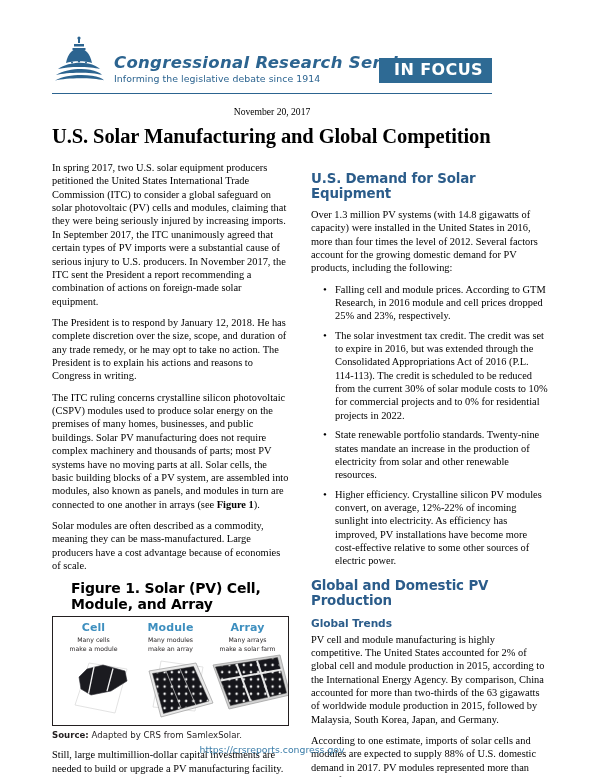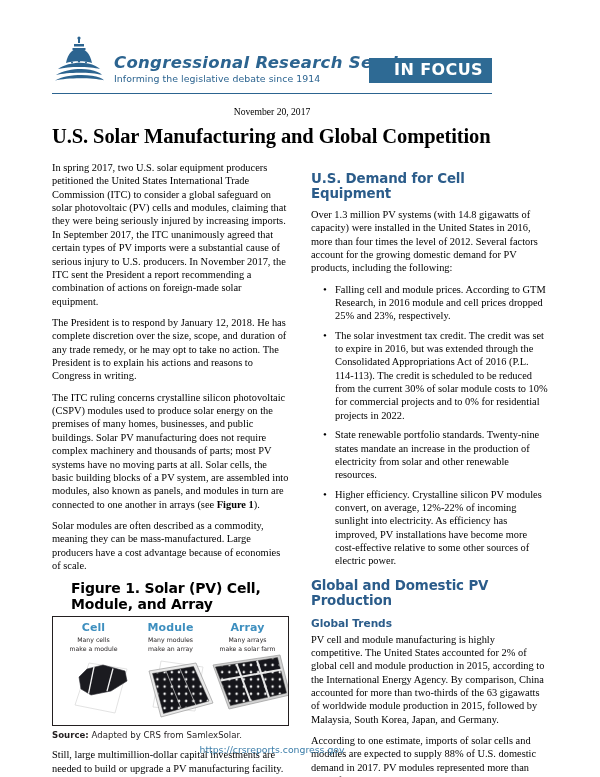--- a/index.html
+++ b/index.html
@@ -64,21 +64,21 @@
   .badge {
     position: absolute;
     right: 0;
     bottom: 3px;
     background: #2E6A94;
     color: #ffffff;
     font-family: "DejaVu Sans", sans-serif;
     font-weight: bold;
     font-size: 16px;
     letter-spacing: 0.4px;
-    padding: 3px 9px 4px 25px;
+    padding: 3px 9px 4px 15px;
     line-height: 1.15;
   }
   .rule {
     border: 0;
     border-top: 1.6px solid #2C6490;
     margin: 7px 0 0 0;
   }
 
   
   .doc-date {
@@ -340,21 +340,21 @@
       <div class="fig-source">
         <b>Source:</b>
         <span>Adapted by CRS from SamlexSolar.</span>
       </div>
 
       <p class="body">Still, large multimillion-dollar capital investments are needed to build or upgrade a PV manufacturing facility. PV production is highly automated. Domestic module manufacturers have told the ITC that labor costs accounted for about 7% of production costs in 2016. Domestic transportation costs for finished modules produced in the United States are in the range of 2%-3% of value. The costs of materials, capital equipment, and research and development account for much of the rest.</p>
     </div>
 
     <div class="col">
 
-      <h2 class="sec">U.S. Demand for Cell Equipment</h2>
+      <h2 class="sec">U.S. Demand for Solar Equipment</h2>
       <p class="body">Over 1.3 million PV systems (with 14.8 gigawatts of capacity) were installed in the United States in 2016, more than four times the level of 2012. Several factors account for the growing domestic demand for PV products, including the following:</p>
 
       <ul class="bullets">
         <li>Falling cell and module prices. According to GTM Research, in 2016 module and cell prices dropped 25% and 23%, respectively.</li>
         <li>The solar investment tax credit. The credit was set to expire in 2016, but was extended through the Consolidated Appropriations Act of 2016 (P.L. 114-113). The credit is scheduled to be reduced from the current 30% of solar module costs to 10% for commercial projects and to 0% for residential projects in 2022.</li>
         <li>State renewable portfolio standards. Twenty-nine states mandate an increase in the production of electricity from solar and other renewable resources.</li>
         <li>Higher efficiency. Crystalline silicon PV modules convert, on average, 12%-22% of incoming sunlight into electricity. As efficiency has improved, PV installations have become more cost-effective relative to some other sources of electric power.</li>
       </ul>
 
       <h2 class="sec">Global and Domestic PV Production</h2>

